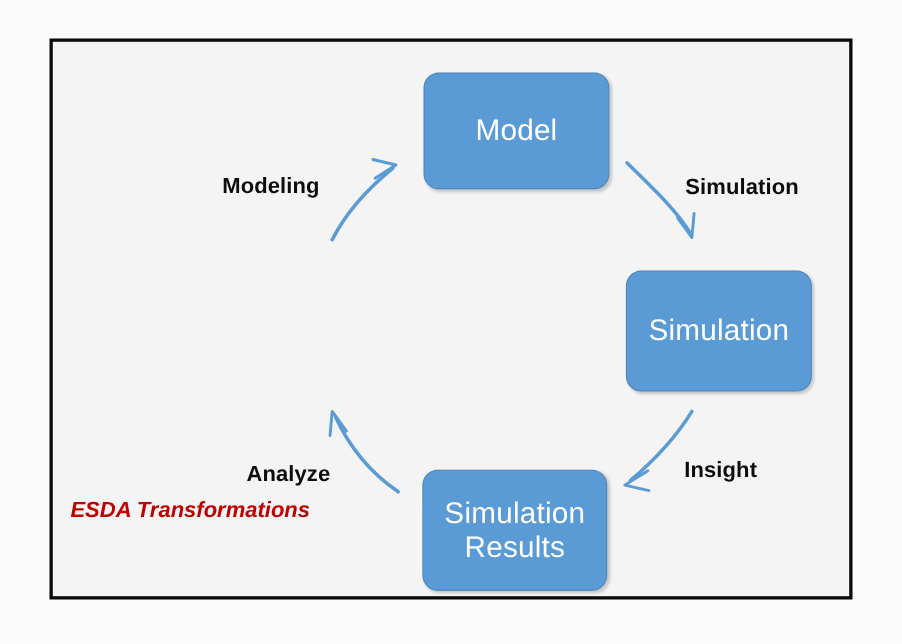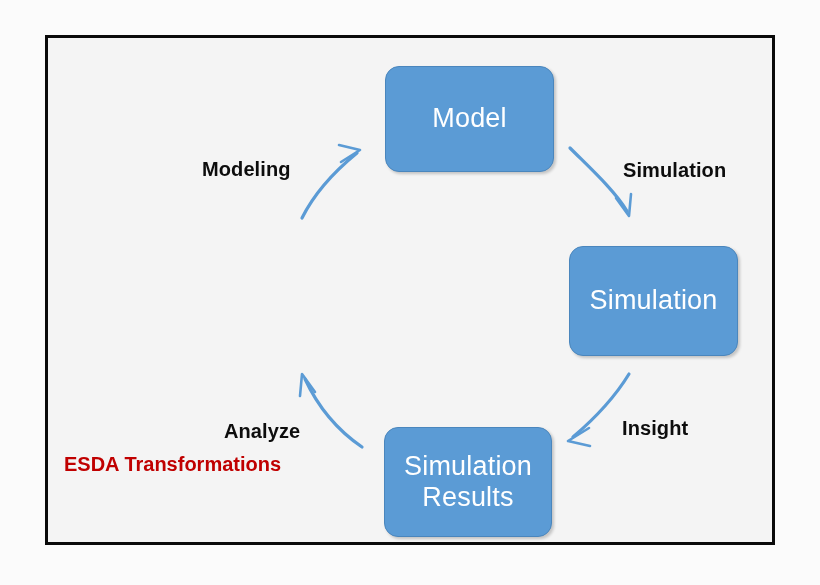--- a/index.html
+++ b/index.html
@@ -117,21 +117,21 @@
 
 
     <div class="edge-label" id="label-modeling" style="left:154px; top:120px;">Modeling</div>
 
     <div class="edge-label" id="label-implement" style="left:575px; top:121px;">Simulation</div>
 
     <div class="edge-label" id="label-execute" style="left:574px; top:379px;">Insight</div>
 
     <div class="edge-label" id="label-analyze" style="left:176px; top:382px;">Analyze</div>
 
-    <div id="label-esda" style="left:16px; top:415px;">ESDA Transformations</div>
+    <div id="label-esda" style="left:16px; top:415px;font-style:italic;">ESDA Transformations</div>
 
   </div>
 
   <svg id="arrows" viewBox="0 0 820 585" xmlns="http://www.w3.org/2000/svg">
 
     <g>
       <path class="arrow-path" d="M 570,148 C 592,170 614,190 627,211"></path>
       <path class="arrow-head" d="M 616,198 L 629,216 L 631,194"></path>
     </g>
 

